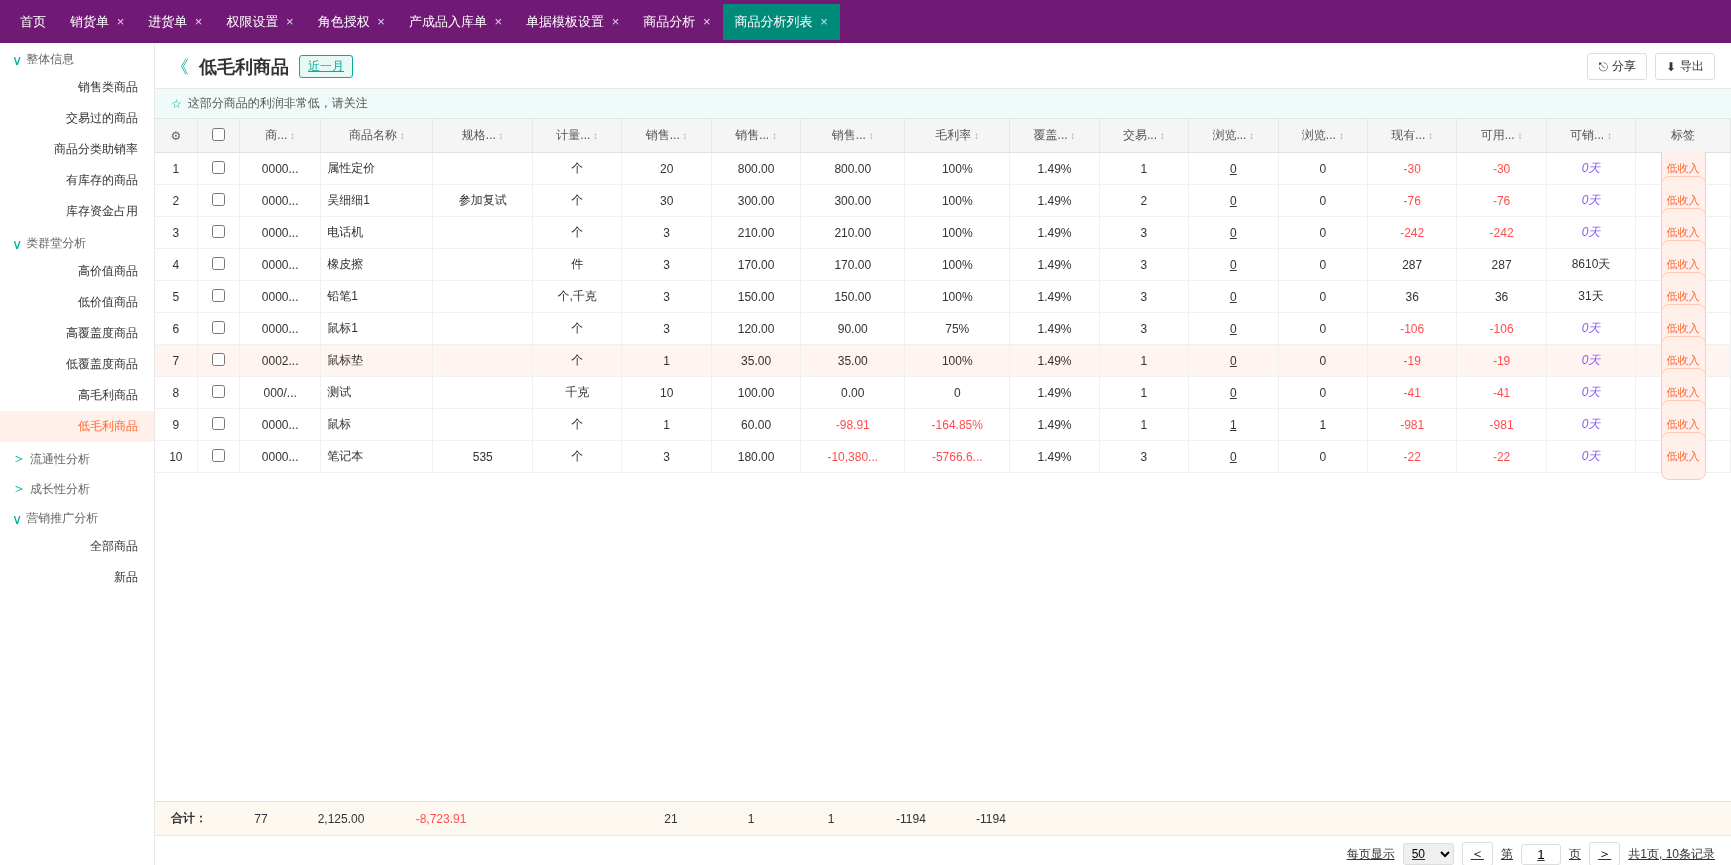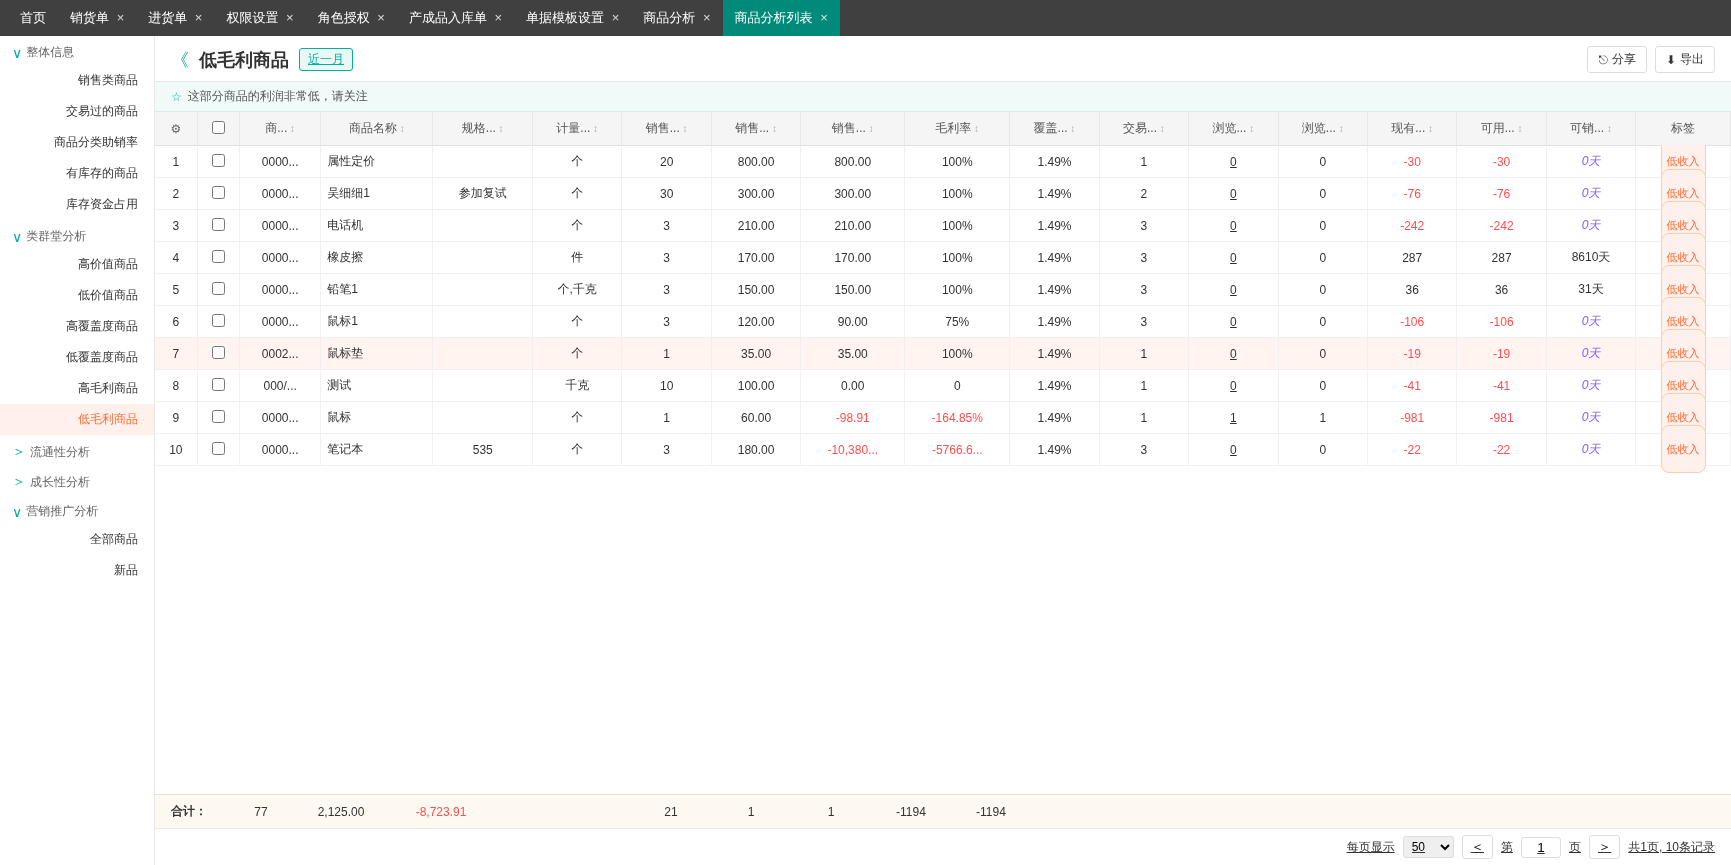--- a/index.html
+++ b/index.html
@@ -1,23 +1,23 @@
 <!DOCTYPE html>
 <html><head>
   <meta charset="utf-8">
   <style>
     * { box-sizing: border-box; margin: 0; padding: 0; }
     body { font-family: 'Microsoft YaHei', SimSun, sans-serif; font-size: 12px; background: #f5f5f5; color: #333; }
 
     
     .top-nav {
-      background: #404040;
-      display: flex;
-      align-items: center;
-      height: 36px;
+      background: #701a75;
+      display: flex;
+      align-items: center;
+      height: 43px;
       padding: 0 8px;
     }
     .top-nav .nav-item {
       color: #fff;
       padding: 0 12px;
       height: 36px;
       line-height: 36px;
       cursor: pointer;
       font-size: 13px;
       white-space: nowrap;

